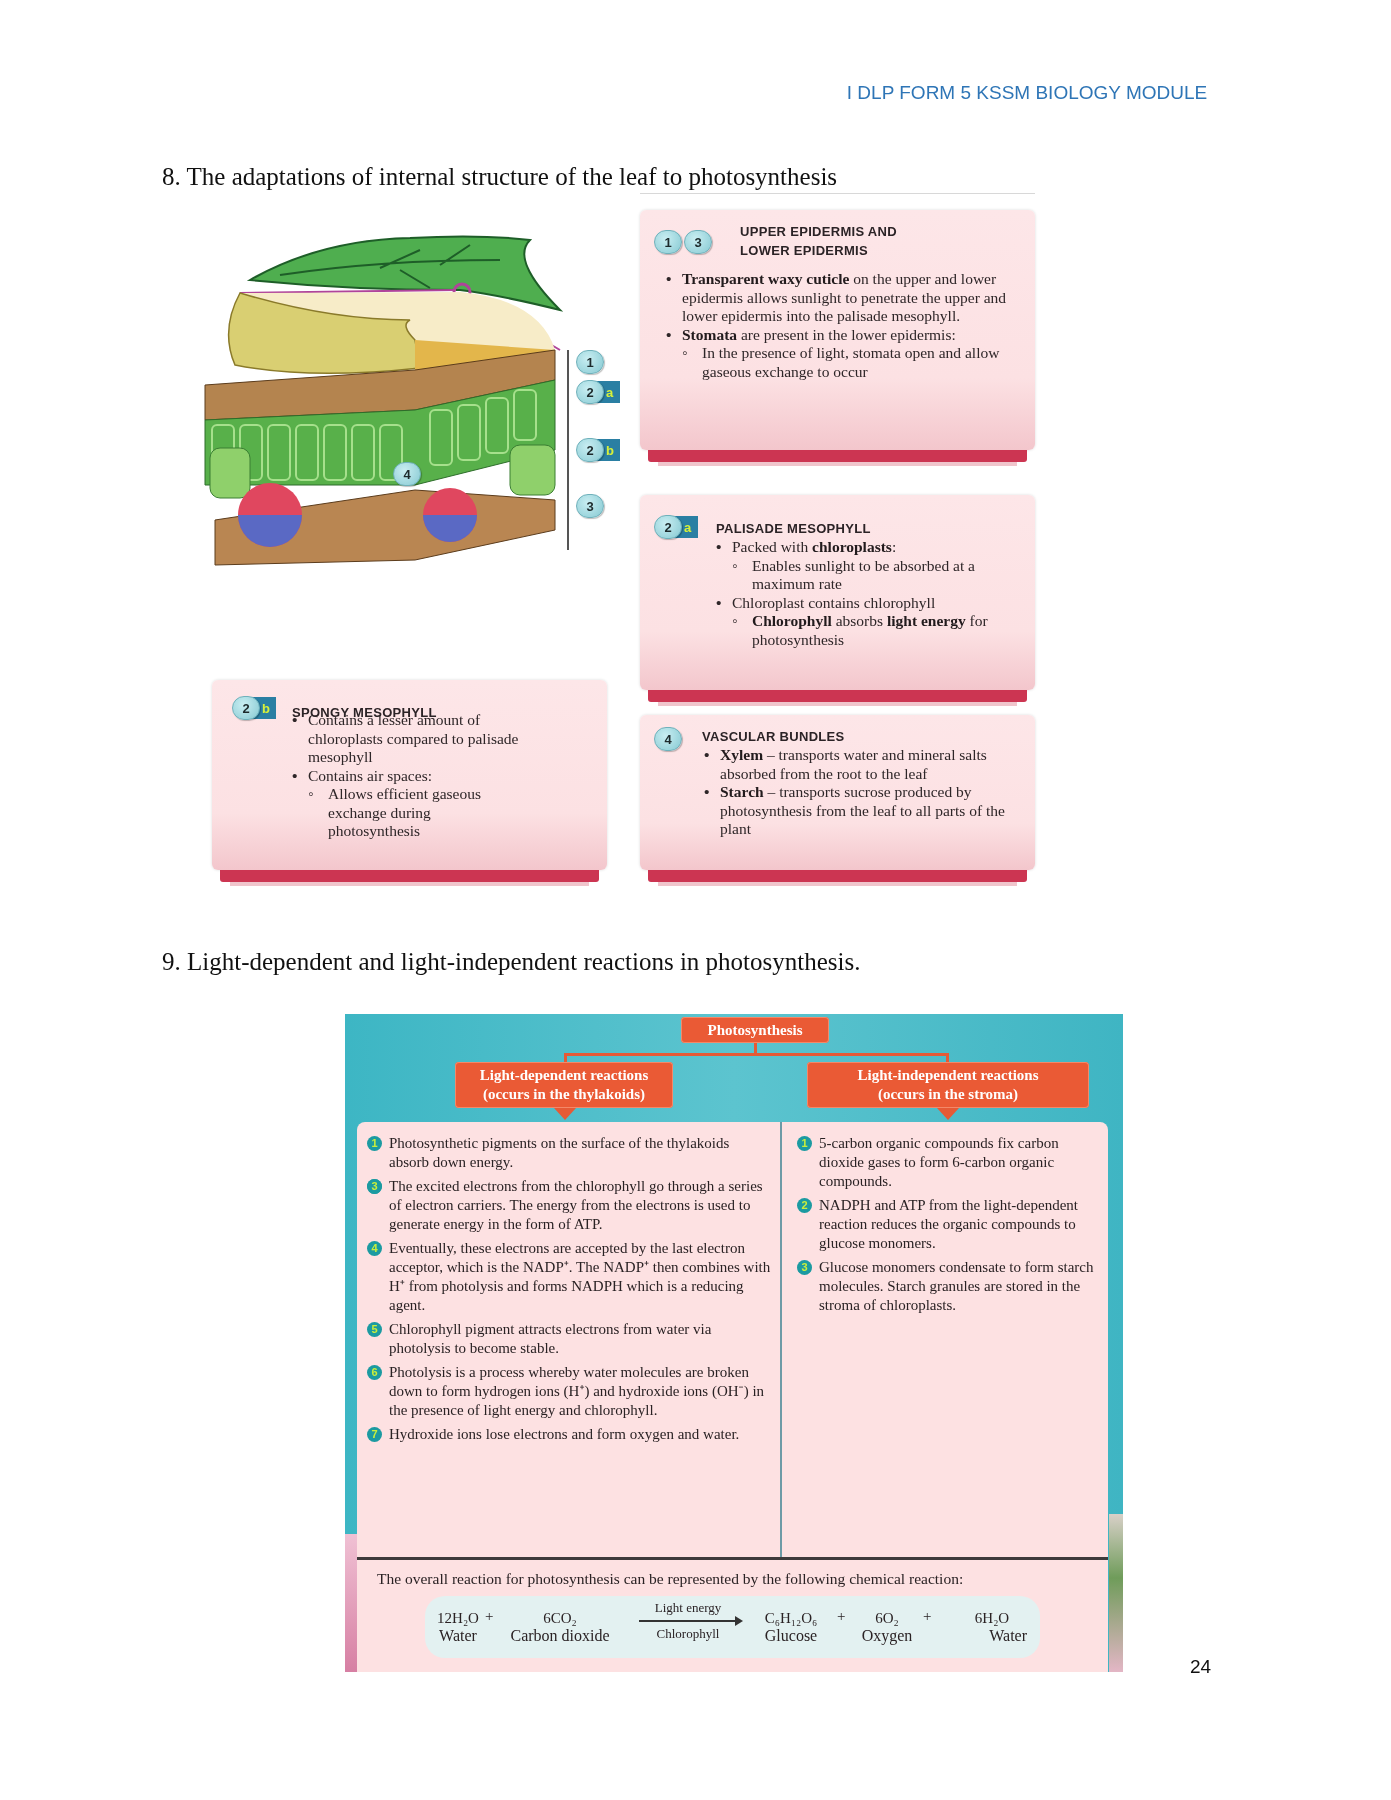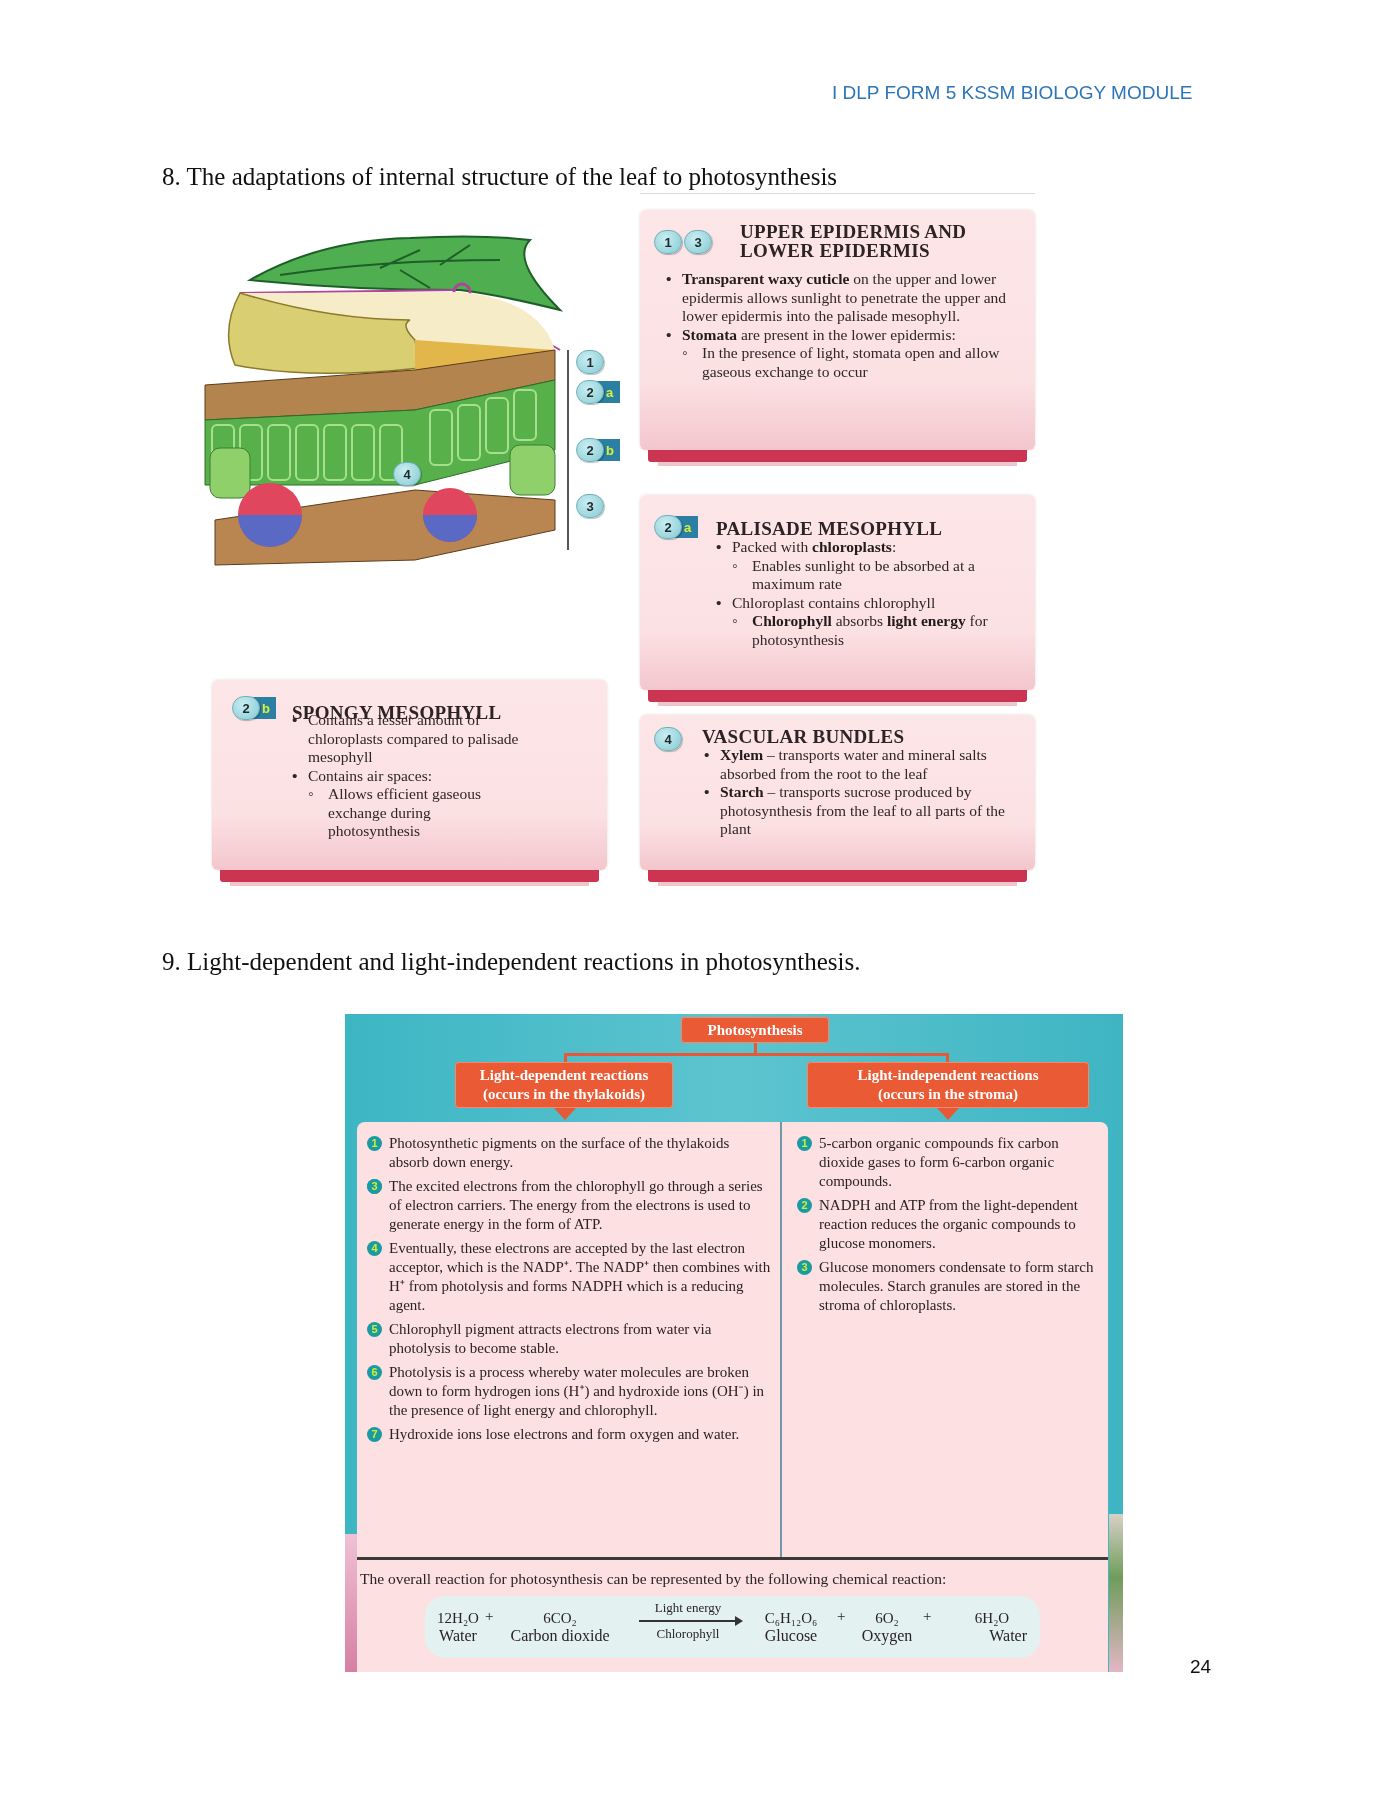--- a/index.html
+++ b/index.html
@@ -1,19 +1,19 @@
 <!DOCTYPE html>
 <html><head>
 <meta charset="utf-8">
 <style>
   * { box-sizing: border-box; margin: 0; padding: 0; }
   html, body { width: 1391px; height: 1800px; background: #ffffff; }
   body { position: relative; font-family: "Liberation Serif", serif; color: #2a2326; overflow: hidden; }
 
-  .header { position: absolute; top: 82px; left: 832px; width: 390px; text-align: left;
+  .header { position: absolute; top: 82px; left: 832px; width: 390px; text-align: center;
     font-family: "Liberation Sans", sans-serif; font-size: 19px; color: #2e75b6; }
 
   .section-title { position: absolute; left: 162px; font-family: "Liberation Serif", serif;
     font-size: 25px; color: #111; }
   #sec8 { top: 163px; }
   #sec9 { top: 948px; }
   .faint-rule { position:absolute; top:193px; left:640px; width:395px; height:1px; background:#d8d8d8; }
 
   
   .leaf-fig { position: absolute; left: 200px; top: 220px; width: 440px; height: 350px; }
@@ -28,21 +28,21 @@
     background: #2a7fa3; color: #d7f03a; font-family: "Liberation Sans", sans-serif;
     font-weight: bold; font-size: 13px; display:flex; align-items:center; }
 
   
   .card { position: absolute; background: linear-gradient(#fde6e8 0%, #fce1e3 70%, #f3c6cc 100%);
     border-radius: 6px; box-shadow: 0 0 3px rgba(0,0,0,0.15); }
   .card .bar { position: absolute; left: 8px; right: 8px; bottom: -12px; height: 12px;
     background: #cc3552; border-radius: 0 0 3px 3px; }
   .card .bar2 { position: absolute; left: 18px; right: 18px; bottom: -16px; height: 4px;
     background: #f0c5cc; }
-  .card-title { font-family: Liberation Serif, serif; font-weight: bold; font-size: 19px;
+  .card-title { font-family: Liberation Sans, sans-serif; font-weight: bold; font-size: 13px;
     color: #2b2326; letter-spacing: 0.3px; line-height: 19px; }
   .card ul { list-style: none; font-size: 15.5px; line-height: 18.5px; color: #2e2628; }
   .card li.b1 { position: relative; padding-left: 18px; }
   .card li.b1::before { content: "\2022"; position: absolute; left: 2px; top: 0; font-weight: bold; }
   .card li.b2 { position: relative; padding-left: 38px; }
   .card li.b2::before { content: "\25E6"; position: absolute; left: 18px; top: 0; }
   .card b { color: #221b1d; }
 
   
   .photo { position: absolute; left: 345px; top: 970px; width: 778px; height: 658px;
@@ -66,21 +66,21 @@
   .panel.right { left: 437px; width: 326px; height: 435px; border-radius: 0 8px 0 0; }
   .steps { list-style:none; font-size: 15px; line-height: 19px; color: #2a2224; }
   .steps li { position: relative; padding-left: 22px; margin-bottom: 5px; }
   .steps li .n { position:absolute; left:0; top:2px; width:15px; height:15px; border-radius:50%;
     background: #1c9aa1; color:#c9ee3c; font-family:"Liberation Sans", sans-serif; font-weight:bold;
     font-size:11px; line-height:15px; text-align:center; }
   .panel.left .steps { position:absolute; left:10px; top:12px; width:405px; }
   .panel.right .steps { position:absolute; left:15px; top:12px; width:305px; }
 
   .overall { position: absolute; left: 12px; top: 543px; width: 751px; height: 115px; background: #fde1e2; border-top: 3px solid #3e3a3b; }
-  .overall-text { position:absolute; left: 3px; top: 10px; font-size: 15.5px; color:#2a2224; }
+  .overall-text { position:absolute; left: 20px; top: 10px; font-size: 15.5px; color:#2a2224; }
   .eq-box { position:absolute; left: 68px; top: 36px; width: 615px; height: 62px; background:#e3f1f1;
     border-radius: 20px; }
   .eq-item { position:absolute; text-align:center; font-size: 15px; color:#2a2224; }
   .eq-item .f { display:block; line-height:20px; }
   .eq-item .l { display:block; font-size: 16px; line-height: 16px; }
   .eq-plus { position:absolute; top: 12px; font-size: 15px; }
   .eq-arrow { position:absolute; left: 208px; top: 0px; width: 110px; text-align:center; font-size:13px; }
   .eq-arrow .line { display:block; height:2px; background:#333; margin: 4px 6px 4px 6px; position:relative; }
   .eq-arrow .line::after { content:""; position:absolute; right:-6px; top:-4px; border-left:8px solid #333;
     border-top:5px solid transparent; border-bottom:5px solid transparent; }

